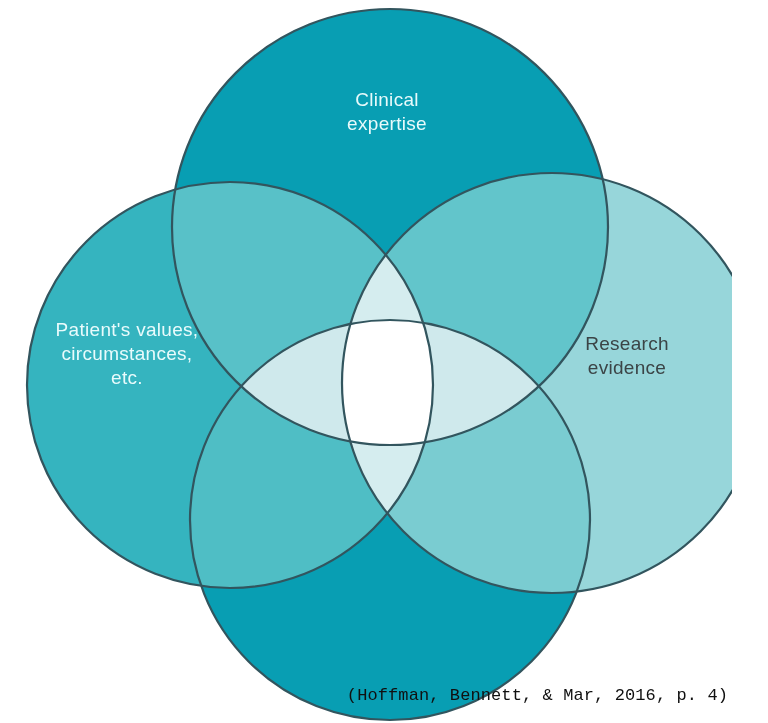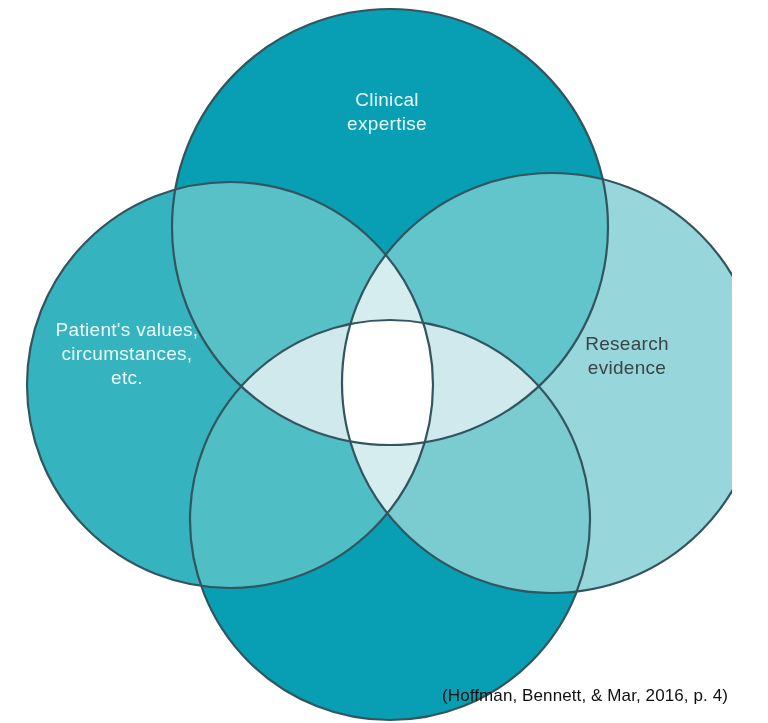--- a/index.html
+++ b/index.html
@@ -30,20 +30,21 @@
     letter-spacing: 0.3px;
     font-weight: 400;
   }
   .citation {
     position: absolute;
     top: 686px;
     right: 4px;
     font-size: 17px;
     color: #101010;
     letter-spacing: 0.1px;
+    font-family: Liberation Mono, monospace;
   }
 </style>
 </head>
 <body>
 
 <div class="stage">
 
   <svg width="768" height="723" viewBox="0 0 768 723">
     <defs>
       <clipPath id="clipN">

